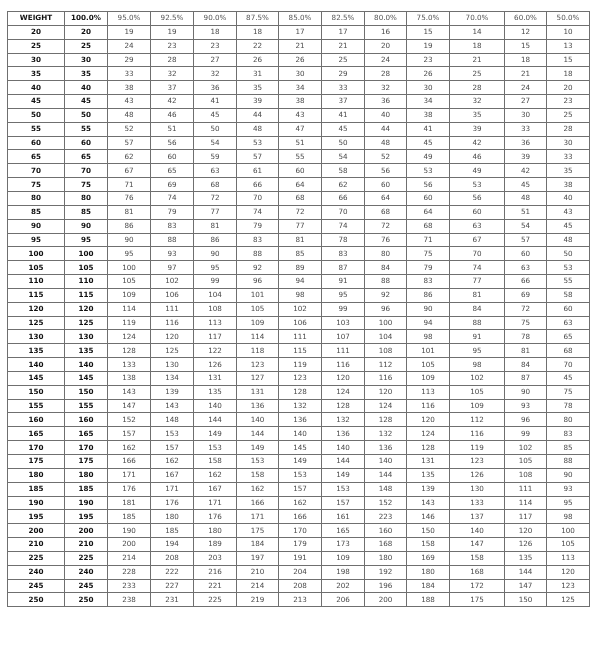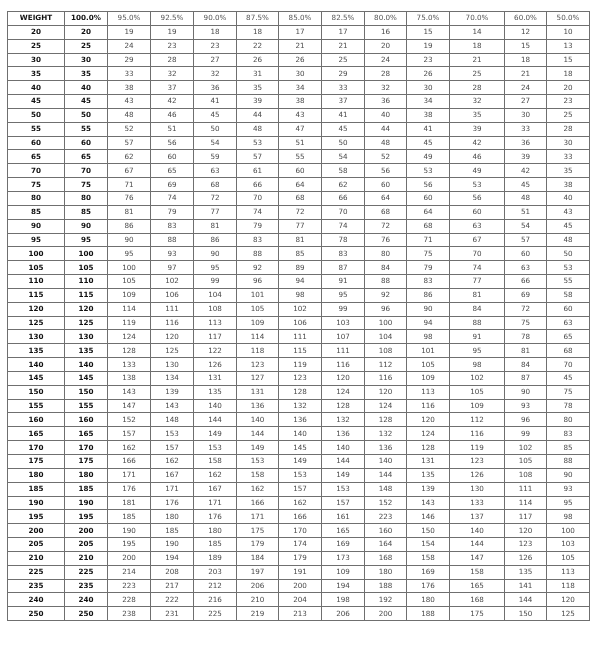--- a/index.html
+++ b/index.html
@@ -604,35 +604,20 @@
         <td>175</td>
         <td>170</td>
         <td>165</td>
         <td>160</td>
         <td>150</td>
         <td>140</td>
         <td>120</td>
         <td>100</td>
       </tr>
       <tr>
-        <td class="b">205</td>
-        <td class="b">205</td>
-        <td>195</td>
-        <td>190</td>
-        <td>185</td>
-        <td>179</td>
-        <td>174</td>
-        <td>169</td>
-        <td>164</td>
-        <td>154</td>
-        <td>144</td>
-        <td>123</td>
-        <td>103</td>
-      </tr>
-      <tr>
         <td class="b">210</td>
         <td class="b">210</td>
         <td>200</td>
         <td>194</td>
         <td>189</td>
         <td>184</td>
         <td>179</td>
         <td>173</td>
         <td>168</td>
         <td>158</td>
@@ -649,50 +634,50 @@
         <td>197</td>
         <td>191</td>
         <td>109</td>
         <td>180</td>
         <td>169</td>
         <td>158</td>
         <td>135</td>
         <td>113</td>
       </tr>
       <tr>
-        <td class="b">235</td>
-        <td class="b">235</td>
-        <td>223</td>
-        <td>217</td>
-        <td>212</td>
-        <td>206</td>
-        <td>200</td>
-        <td>194</td>
-        <td>188</td>
-        <td>176</td>
-        <td>165</td>
-        <td>141</td>
-        <td>118</td>
-      </tr>
-      <tr>
         <td class="b">240</td>
         <td class="b">240</td>
         <td>228</td>
         <td>222</td>
         <td>216</td>
         <td>210</td>
         <td>204</td>
         <td>198</td>
         <td>192</td>
         <td>180</td>
         <td>168</td>
         <td>144</td>
         <td>120</td>
       </tr>
       <tr>
+        <td class="b">245</td>
+        <td class="b">245</td>
+        <td>233</td>
+        <td>227</td>
+        <td>221</td>
+        <td>214</td>
+        <td>208</td>
+        <td>202</td>
+        <td>196</td>
+        <td>184</td>
+        <td>172</td>
+        <td>147</td>
+        <td>123</td>
+      </tr>
+      <tr>
         <td class="b">250</td>
         <td class="b">250</td>
         <td>238</td>
         <td>231</td>
         <td>225</td>
         <td>219</td>
         <td>213</td>
         <td>206</td>
         <td>200</td>
         <td>188</td>

